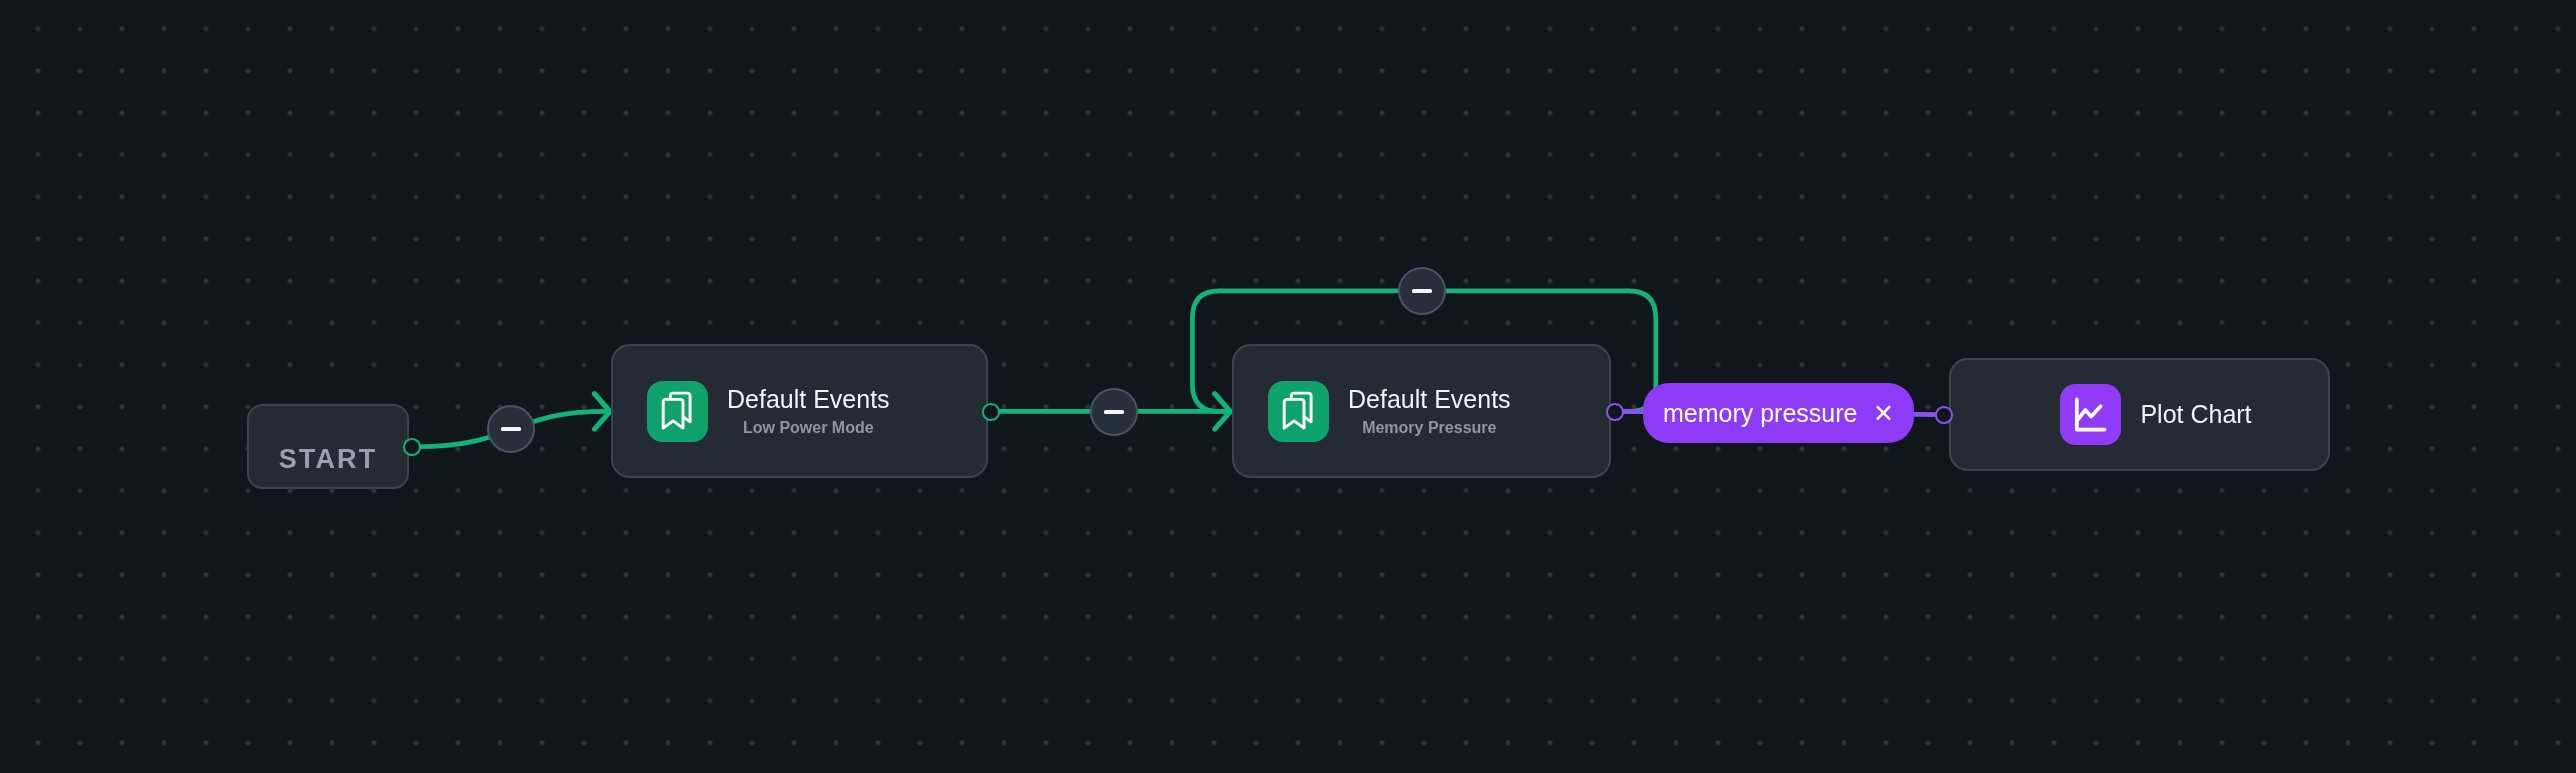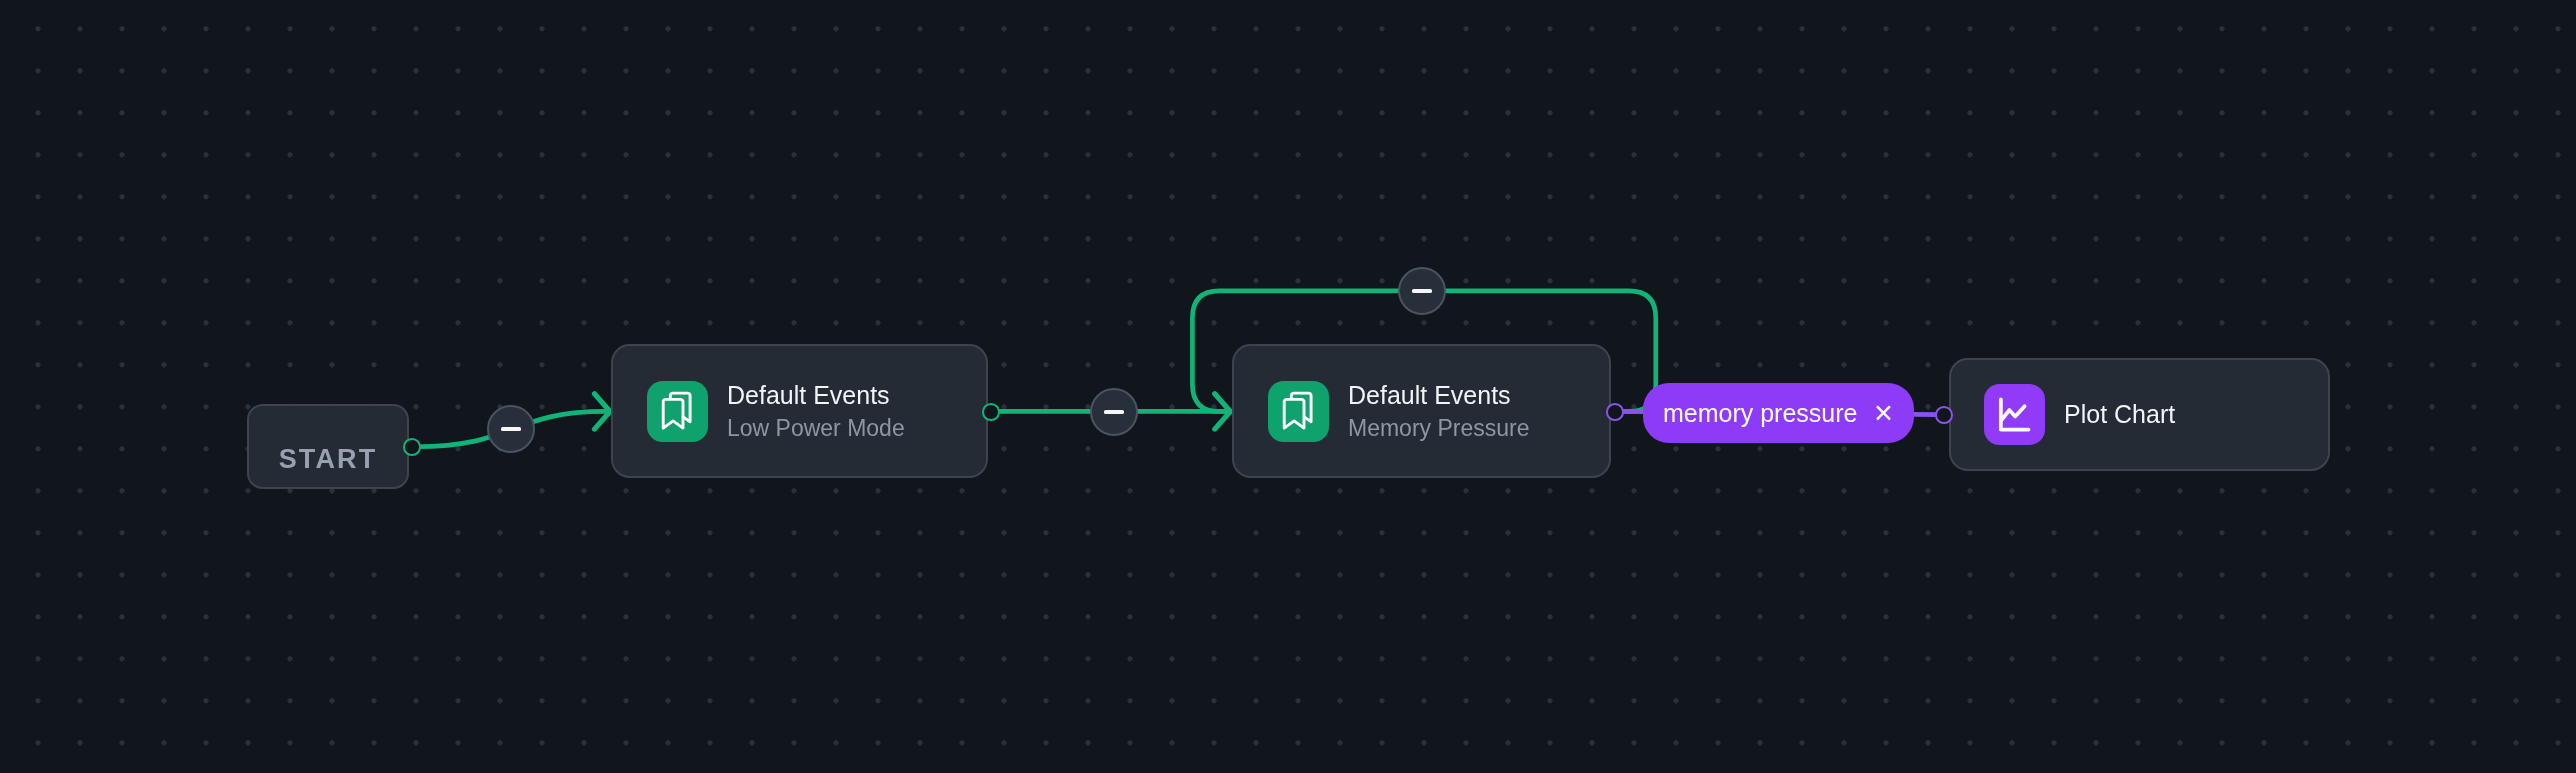--- a/index.html
+++ b/index.html
@@ -23,29 +23,29 @@
   .edge-purple{stroke:var(--purple-edge);stroke-width:9px;}
   .arrow{stroke:var(--green);stroke-width:10px;}
 
   .node{position:absolute;background:var(--node-bg);border:2.1px solid var(--node-border);
     border-radius:18.7px;display:flex;align-items:center;}
   .node-start{left:247px;top:404px;width:162px;height:85px;border-radius:15.6px;
     justify-content:center;}
   .start-label{font-size:27px;font-weight:600;letter-spacing:2.1px;color:var(--start-text);margin-top:26px;}
   .node-event1{left:611px;top:344px;width:377px;height:134px;padding-left:34px;}
   .node-event2{left:1232px;top:344px;width:379px;height:134px;padding-left:34px;}
-  .node-plot{left:1949px;top:358px;width:381px;height:113px;padding-left:33px;}
+  .node-plot{left:1949px;top:358px;width:381px;height:113px;padding-left:33px;justify-content:center;}
   .node-icon{flex:0 0 auto;width:61px;height:61px;border-radius:15.6px;
     display:flex;align-items:center;justify-content:center;}
   .icon-green{background:var(--green-icon-bg);}
   .icon-purple{background:var(--purple-icon-bg);}
   .node-icon svg{width:50px;height:50px;display:block;}
   .node-text{margin-left:19px;display:flex;flex-direction:column;gap:7.8px;}
   .node-title{font-size:25px;font-weight:500;color:var(--title-text);line-height:1.05;}
-  .node-subtitle{font-size:23px;font-weight:400;color:var(--subtitle-text);line-height:1.05;text-align:center;}
+  .node-subtitle{font-size:16px;font-weight:700;color:var(--subtitle-text);line-height:1.05;text-align:center;}
 
   .port{position:absolute;width:17.7px;height:17.7px;border-radius:50%;background:var(--port-bg);}
   .port-green{border:2.6px solid var(--green);}
   .port-purple{border:2.6px solid var(--purple-edge);}
 
   .badge{position:absolute;width:48px;height:48px;border-radius:50%;
     background:var(--badge-bg);border:2.1px solid var(--badge-border);
     display:flex;align-items:center;justify-content:center;}
   .badge .minus{width:20px;height:3.1px;border-radius:1.6px;background:#f4f6f8;}
 

